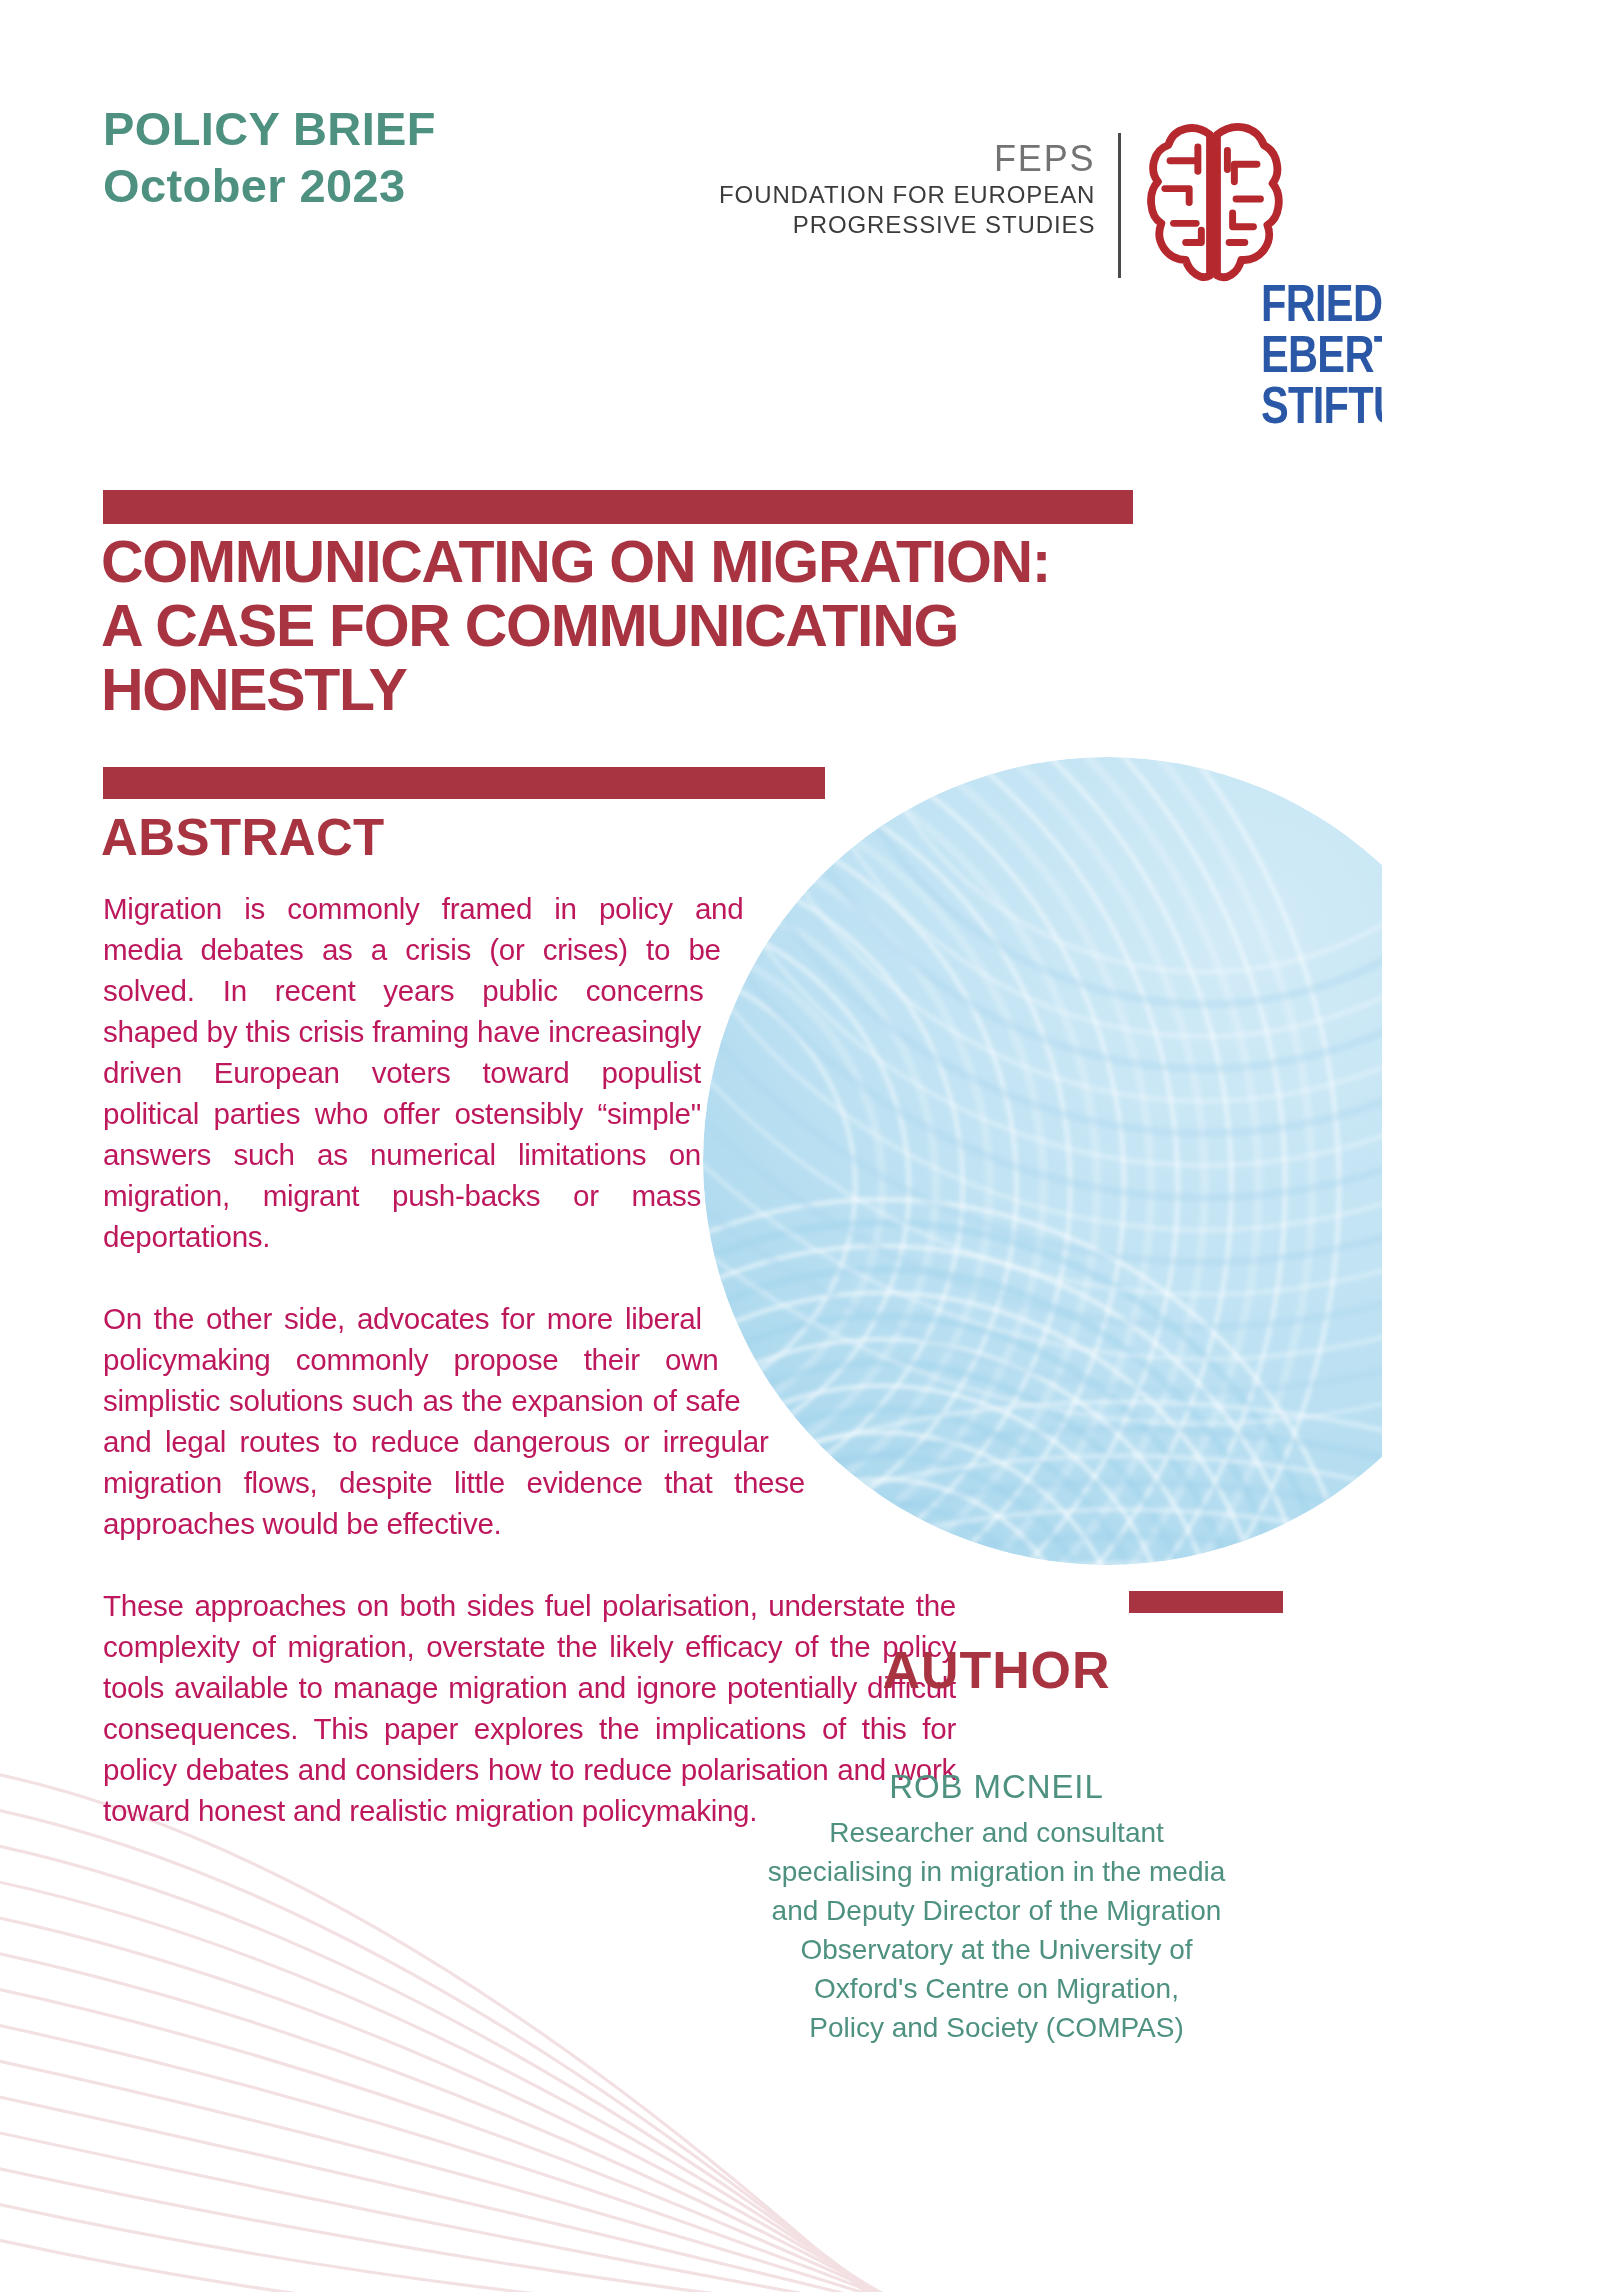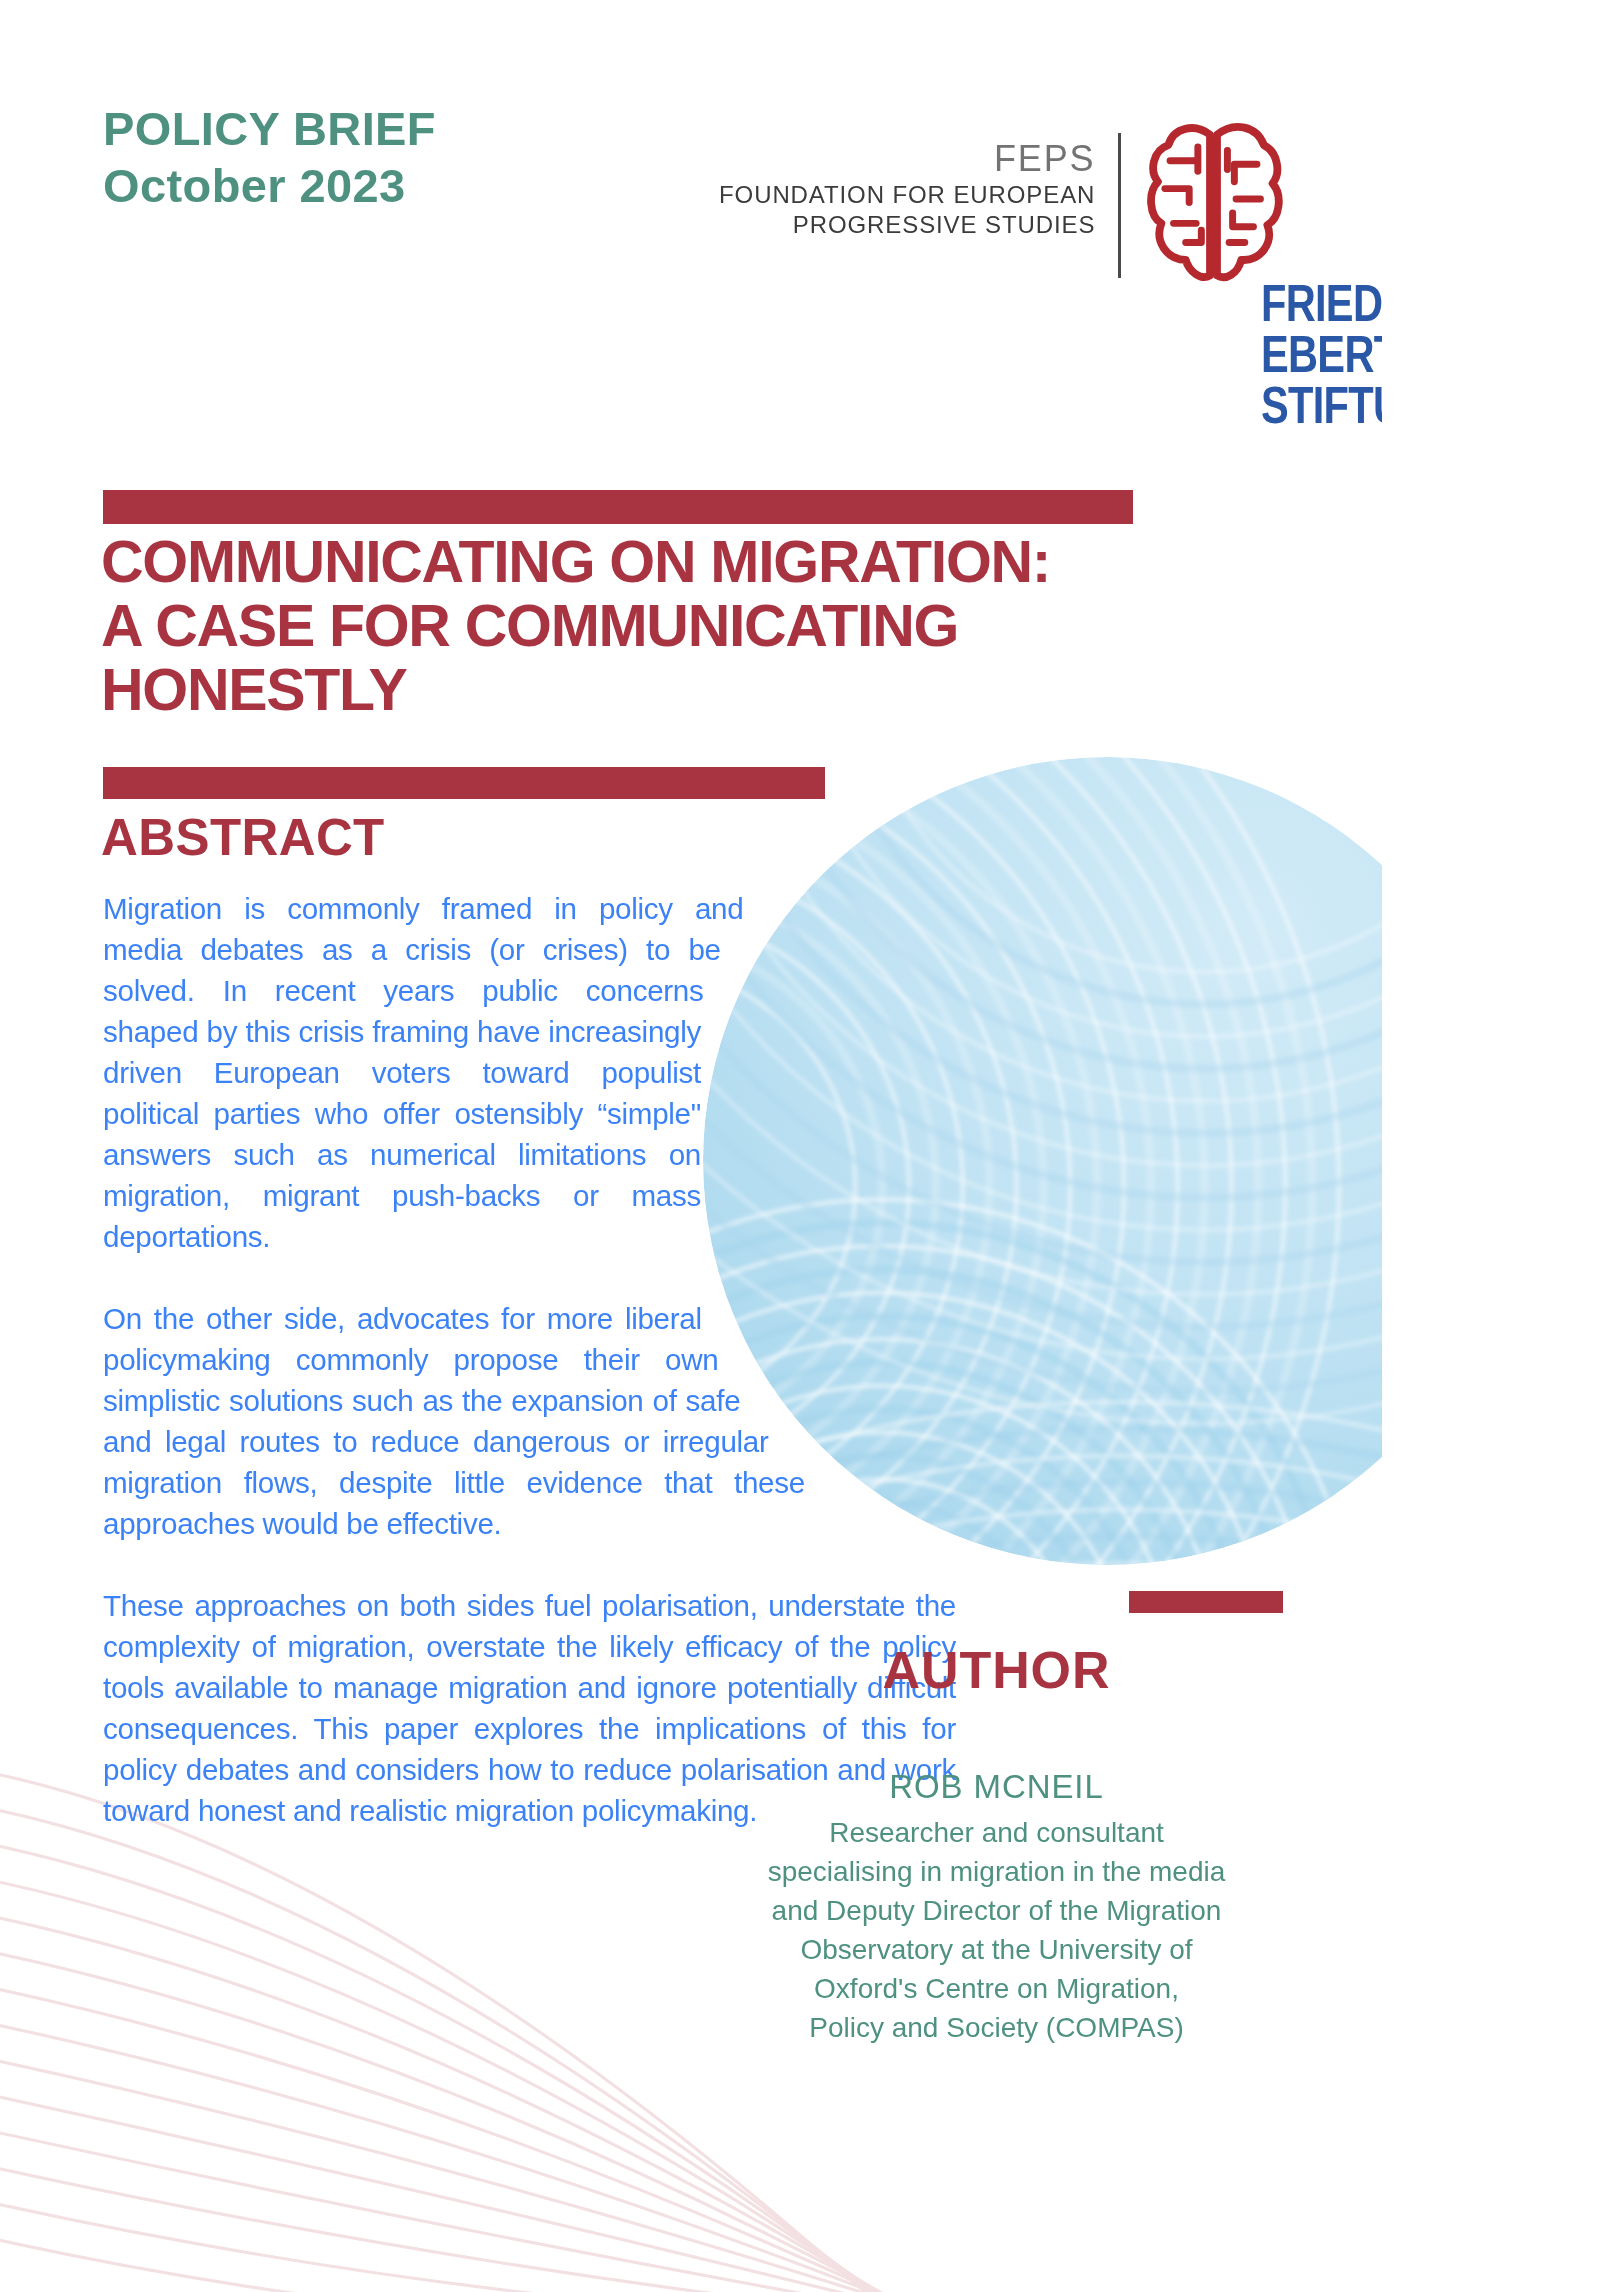--- a/index.html
+++ b/index.html
@@ -105,21 +105,21 @@
   }
   
   .body-copy{
     position:absolute;
     left:103px; top:888px;
     width:853px;
     font-size:29.6px;
     line-height:41px;
     letter-spacing:-0.3px;
     text-align:justify;
-    color:#3b82f6;
+    color:#be185d;
   }
   .body-copy p{ margin:0 0 41px 0; }
   .circle-shape{
     float:right;
     width:255px; height:682px;
     shape-outside:circle(405px at 407px 269px);
     shape-margin:25px;
   }
   
   .author-block{

